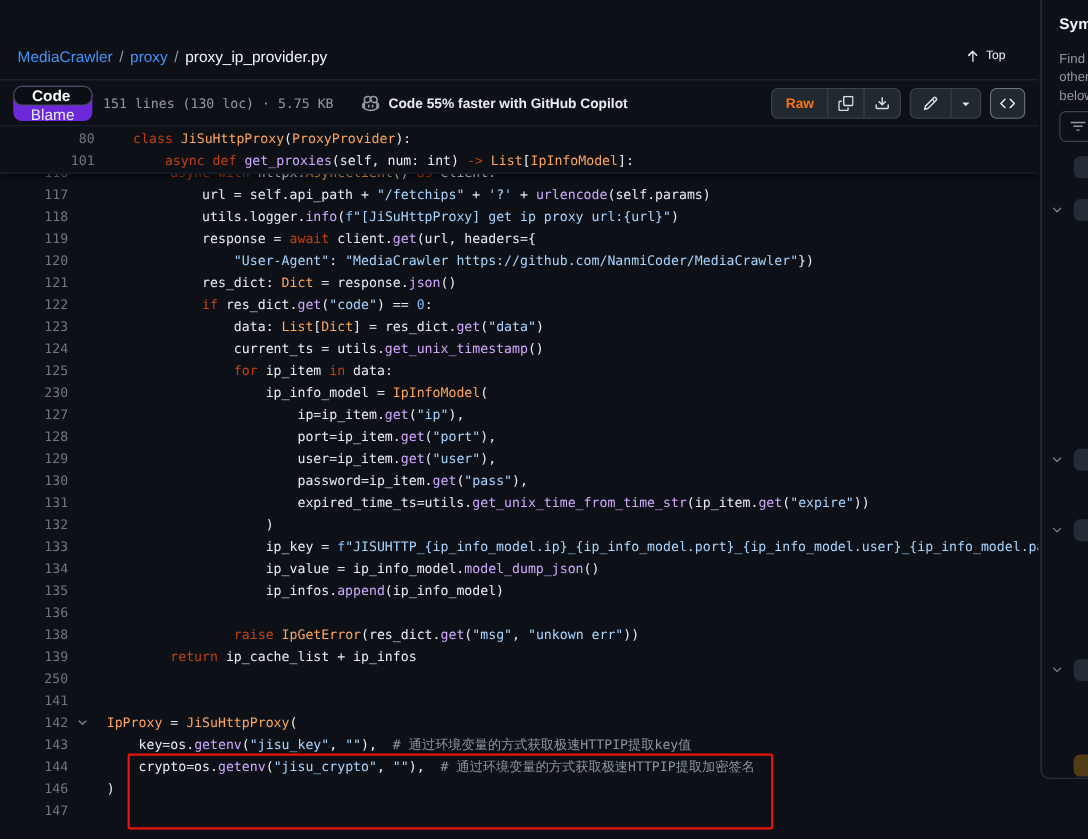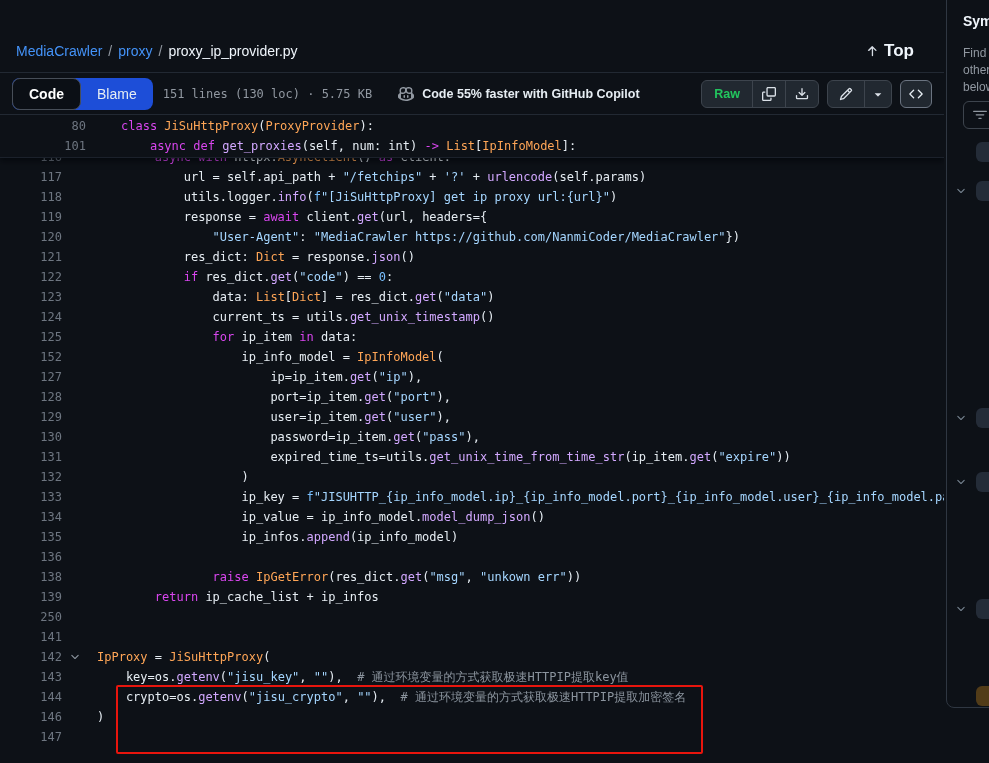--- a/index.html
+++ b/index.html
@@ -3,48 +3,48 @@
 <meta charset="utf-8">
 <style>
   html,body{margin:0;padding:0;width:989px;height:763px;overflow:hidden;background:#0d1117;
     font-family:"Liberation Sans","DejaVu Sans",sans-serif;-webkit-font-smoothing:antialiased;}
   .left-col{position:absolute;left:0;top:0;width:944px;height:763px;overflow:hidden;margin-top:29px;}
   
   .crumb-bar{position:relative;height:44px;border-bottom:1px solid #222933;display:flex;align-items:center;padding:0 16px;box-sizing:border-box;}
   .crumb{font-size:14px;color:#9198a1;display:flex;align-items:center;gap:6px;white-space:nowrap;}
   .crumb a{color:#4493f8;text-decoration:none;cursor:pointer;}
   .crumb .file{color:#f0f6fc;font-weight:400;}
-  .top-btn{position:absolute;right:30px;top:10px;height:24px;display:flex;align-items:center;gap:5px;color:#f0f6fc;font-size:17px;font-weight:700;cursor:pointer;}
+  .top-btn{position:absolute;right:30px;top:10px;height:24px;display:flex;align-items:center;gap:5px;color:#f0f6fc;font-size:11px;font-weight:400;cursor:pointer;}
   .top-btn svg{fill:#d6dce4;}
   
   .file-header{position:relative;height:42px;border-bottom:1px solid #222933;display:flex;align-items:center;padding:0 12px;box-sizing:border-box;}
-  .seg{display:flex;background:#1d4ed8;border-radius:8px;height:32px;align-items:stretch;}
+  .seg{display:flex;background:#6d28d9;border-radius:8px;height:32px;align-items:stretch;flex-direction:column;}
   .seg .tab{display:flex;align-items:center;padding:0 16px;font-size:14px;color:#e6edf3;cursor:pointer;border-radius:8px;}
   .seg .tab.active{background:#0b0f15;border:1px solid #474e58;color:#ffffff;font-weight:600;}
   .meta{margin-left:10px;font-family:"DejaVu Sans Mono","Liberation Mono",monospace;font-size:12px;color:#9198a1;white-space:nowrap;}
   .copilot{margin-left:26px;display:flex;align-items:center;gap:8px;color:#e6edf3;font-size:12.5px;font-weight:600;white-space:nowrap;}
   .copilot svg{fill:#9198a1;}
   .actions{position:absolute;right:12px;top:7px;display:flex;gap:8px;align-items:center;}
   .btn-group{display:flex;border:1px solid #3d444d;border-radius:6px;background:#212830;height:28px;box-sizing:border-box;overflow:hidden;}
-  .btn-seg{display:flex;align-items:center;justify-content:center;cursor:pointer;color:#22c55e;}
+  .btn-seg{display:flex;align-items:center;justify-content:center;cursor:pointer;color:#f97316;}
   .btn-seg + .btn-seg{border-left:1px solid #3d444d;}
   .btn-seg.txt{padding:0 12px;font-size:12.5px;font-weight:600;}
   .btn-seg.icon32{width:32px;}
   .btn-seg.icon24{width:26px;}
   .btn-seg svg{fill:#dbe1e8;}
   .sq-btn{width:32px;height:28px;border:1px solid #6b7481;border-radius:6px;background:#212830;display:flex;align-items:center;justify-content:center;cursor:pointer;box-sizing:border-box;}
   .sq-btn svg{fill:#e6edf3;}
   
   .code-body{position:relative;height:675px;overflow:hidden;}
   .crow{height:20px;display:flex;align-items:center;}
   .ln{width:62px;min-width:62px;text-align:right;color:#6e7681;font-family:"DejaVu Sans Mono","Liberation Mono",monospace;font-size:12px;cursor:pointer;}
   .gut{width:35px;min-width:35px;position:relative;display:flex;align-items:center;}
   .gut svg{margin-left:7px;fill:#8b949e;}
   .cl{white-space:pre;flex:none;font-family:"DejaVu Sans Mono","Liberation Mono",monospace;font-size:12px;line-height:20px;}
-  .tk-p{color:#e6edf3}.tk-k{color:#d946ef}.tk-t{color:#ffa657}.tk-f{color:#d2a8ff}
+  .tk-p{color:#e6edf3}.tk-k{color:#c2410c}.tk-t{color:#ffa657}.tk-f{color:#d2a8ff}
   .tk-s{color:#a5d6ff}.tk-n{color:#79c0ff}.tk-c{color:#8b949e}
   #code-rows{position:absolute;left:0;top:32px;right:0;}
   #sticky-rows{position:absolute;left:0;top:0;right:0;height:43px;background:#0d1117;z-index:2;
     padding-top:1px;border-bottom:1px solid #1b212b;box-shadow:0 3px 6px rgba(1,4,9,0.65);box-sizing:border-box;padding-left:24px;}
   .annotation-box{position:absolute;left:116px;top:570px;width:583px;height:65px;border:2px solid #e8150d;border-radius:2px;z-index:3;pointer-events:none;}
   
   .sym-panel{position:absolute;left:946px;top:-12px;width:260px;height:720px;background:#0d1117;
     border:1px solid #2f3742;border-radius:8px;box-sizing:border-box;overflow:hidden;}
   .sym-head{position:absolute;left:16px;top:24px;font-size:14px;font-weight:700;color:#f0f6fc;white-space:nowrap;}
   .sym-desc{position:absolute;left:16px;top:56px;font-size:12px;line-height:17px;color:#9198a1;}
@@ -171,21 +171,21 @@
           <span class="ln">124</span>
           <span class="gut"></span>
           <span class="cl"><span class="tk-p">                current_ts = utils.</span><span class="tk-f">get_unix_timestamp</span><span class="tk-p">()</span></span>
         </div>
         <div class="crow">
           <span class="ln">125</span>
           <span class="gut"></span>
           <span class="cl"><span class="tk-p">                </span><span class="tk-k">for</span><span class="tk-p"> ip_item </span><span class="tk-k">in</span><span class="tk-p"> data:</span></span>
         </div>
         <div class="crow">
-          <span class="ln">152</span>
+          <span class="ln">230</span>
           <span class="gut"></span>
           <span class="cl"><span class="tk-p">                    ip_info_model = </span><span class="tk-t">IpInfoModel</span><span class="tk-p">(</span></span>
         </div>
         <div class="crow">
           <span class="ln">127</span>
           <span class="gut"></span>
           <span class="cl"><span class="tk-p">                        ip=ip_item.</span><span class="tk-f">get</span><span class="tk-p">(</span><span class="tk-s">"ip"</span><span class="tk-p">),</span></span>
         </div>
         <div class="crow">
           <span class="ln">128</span>

